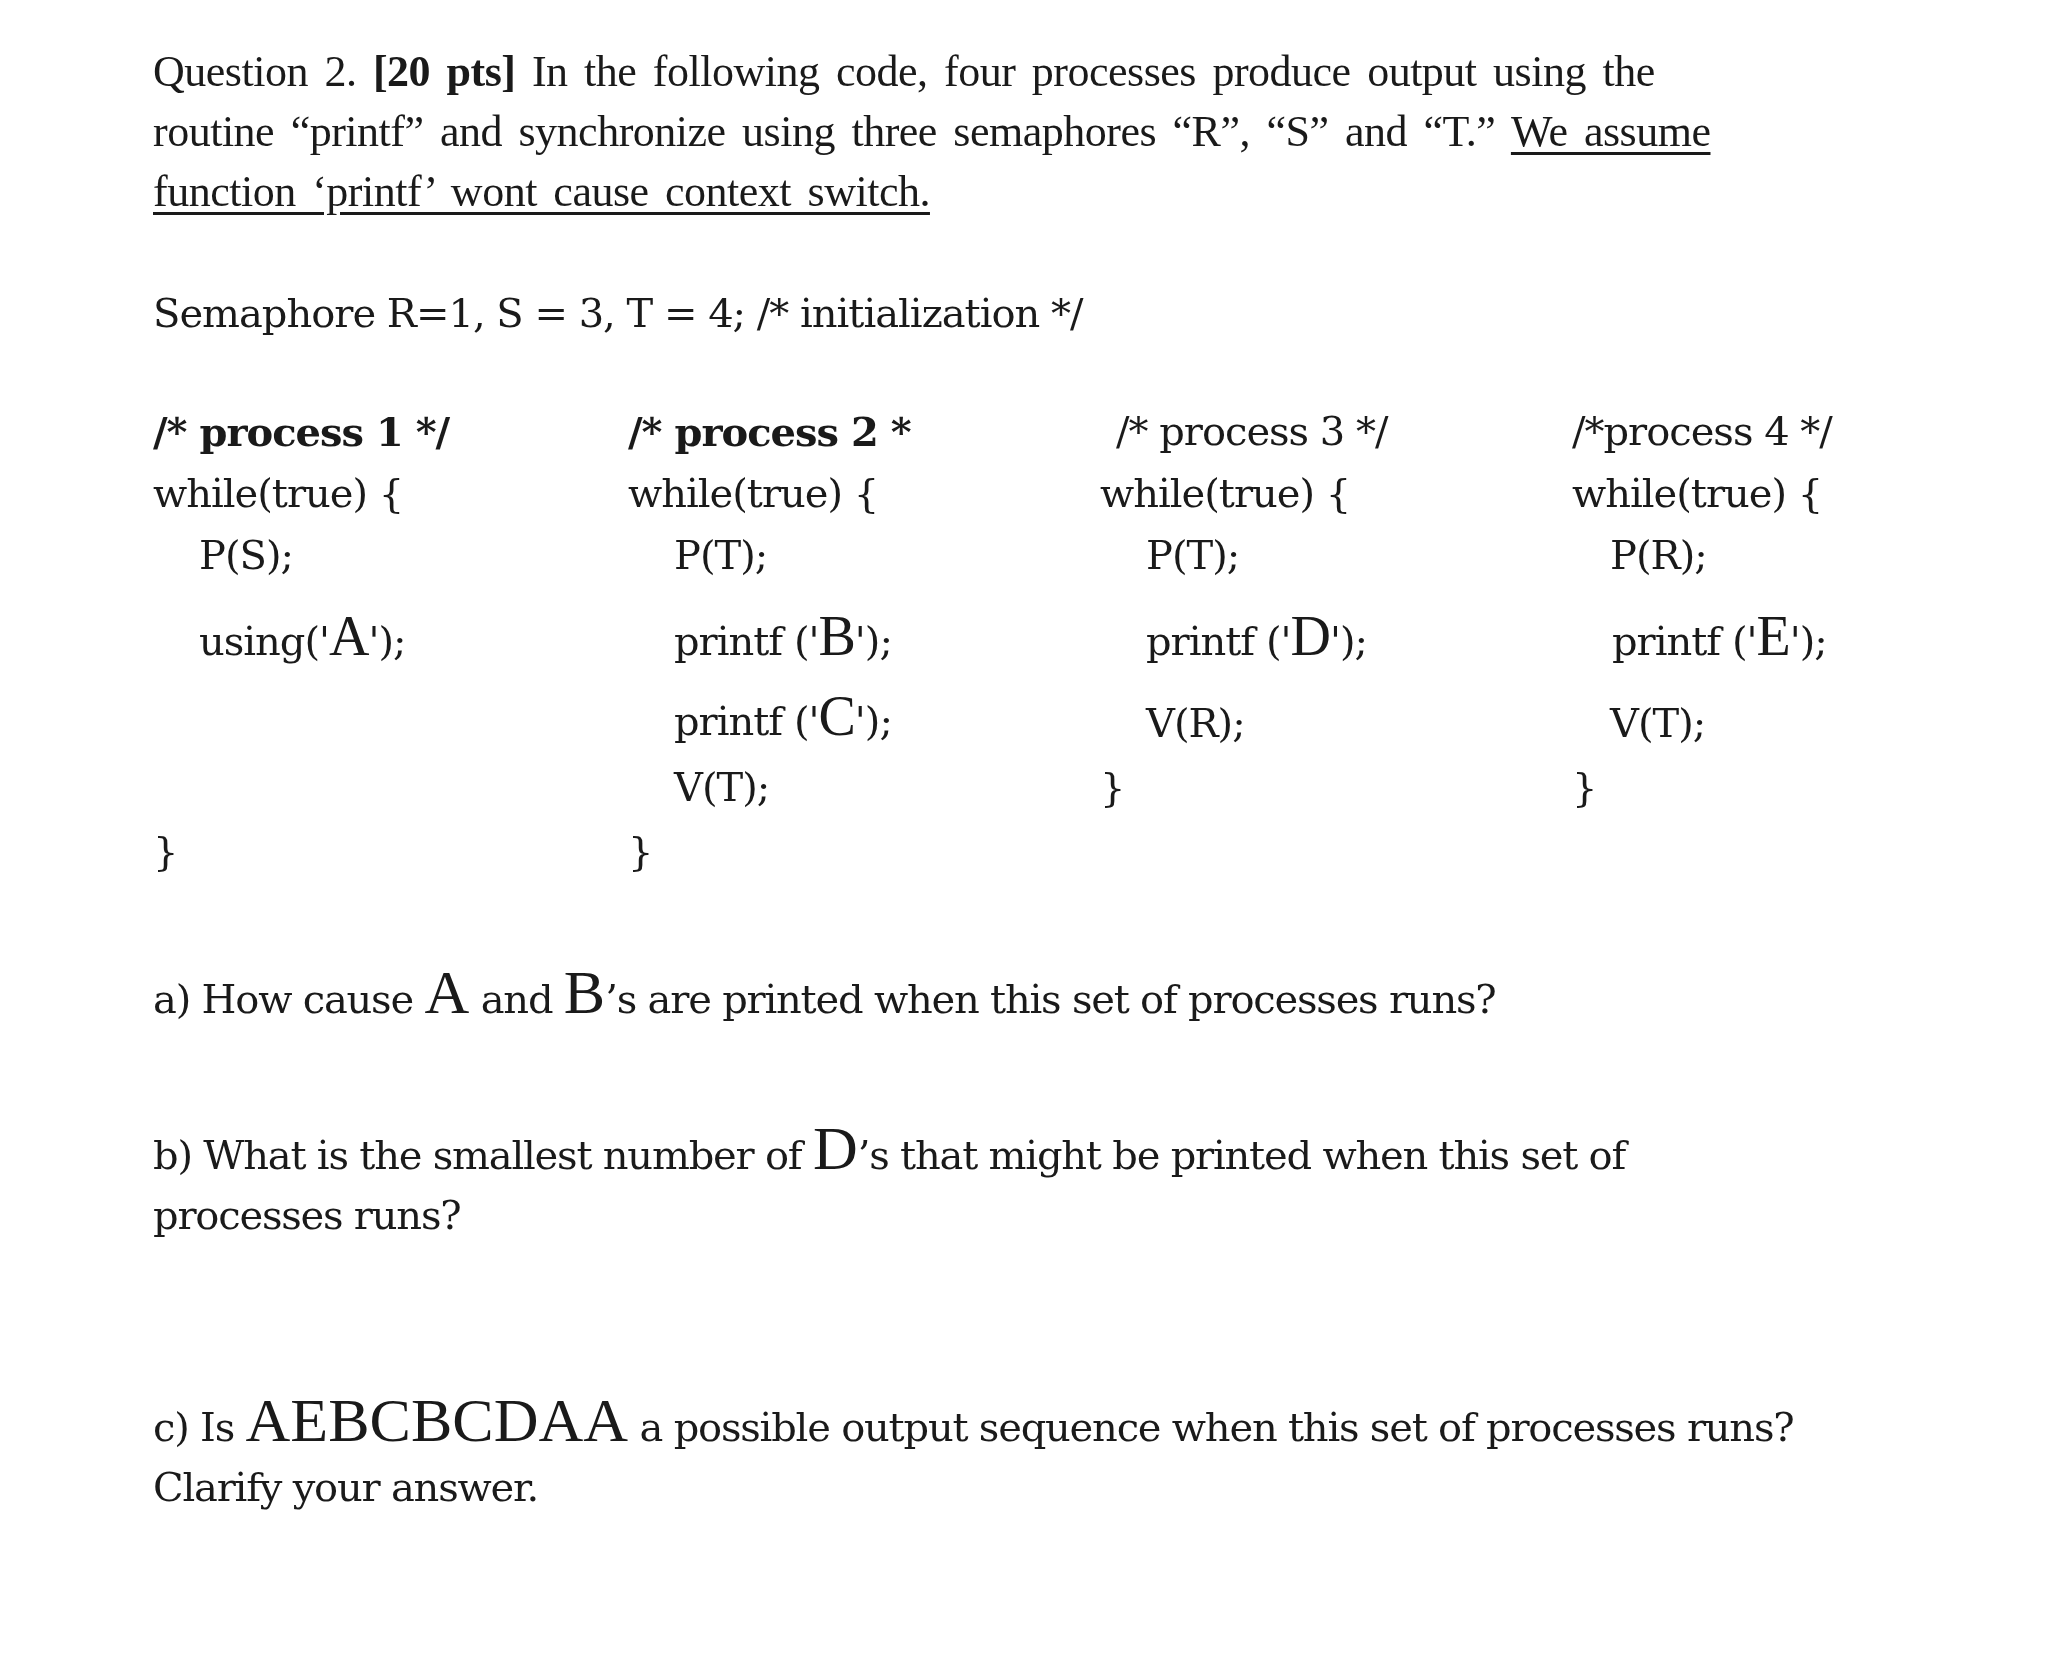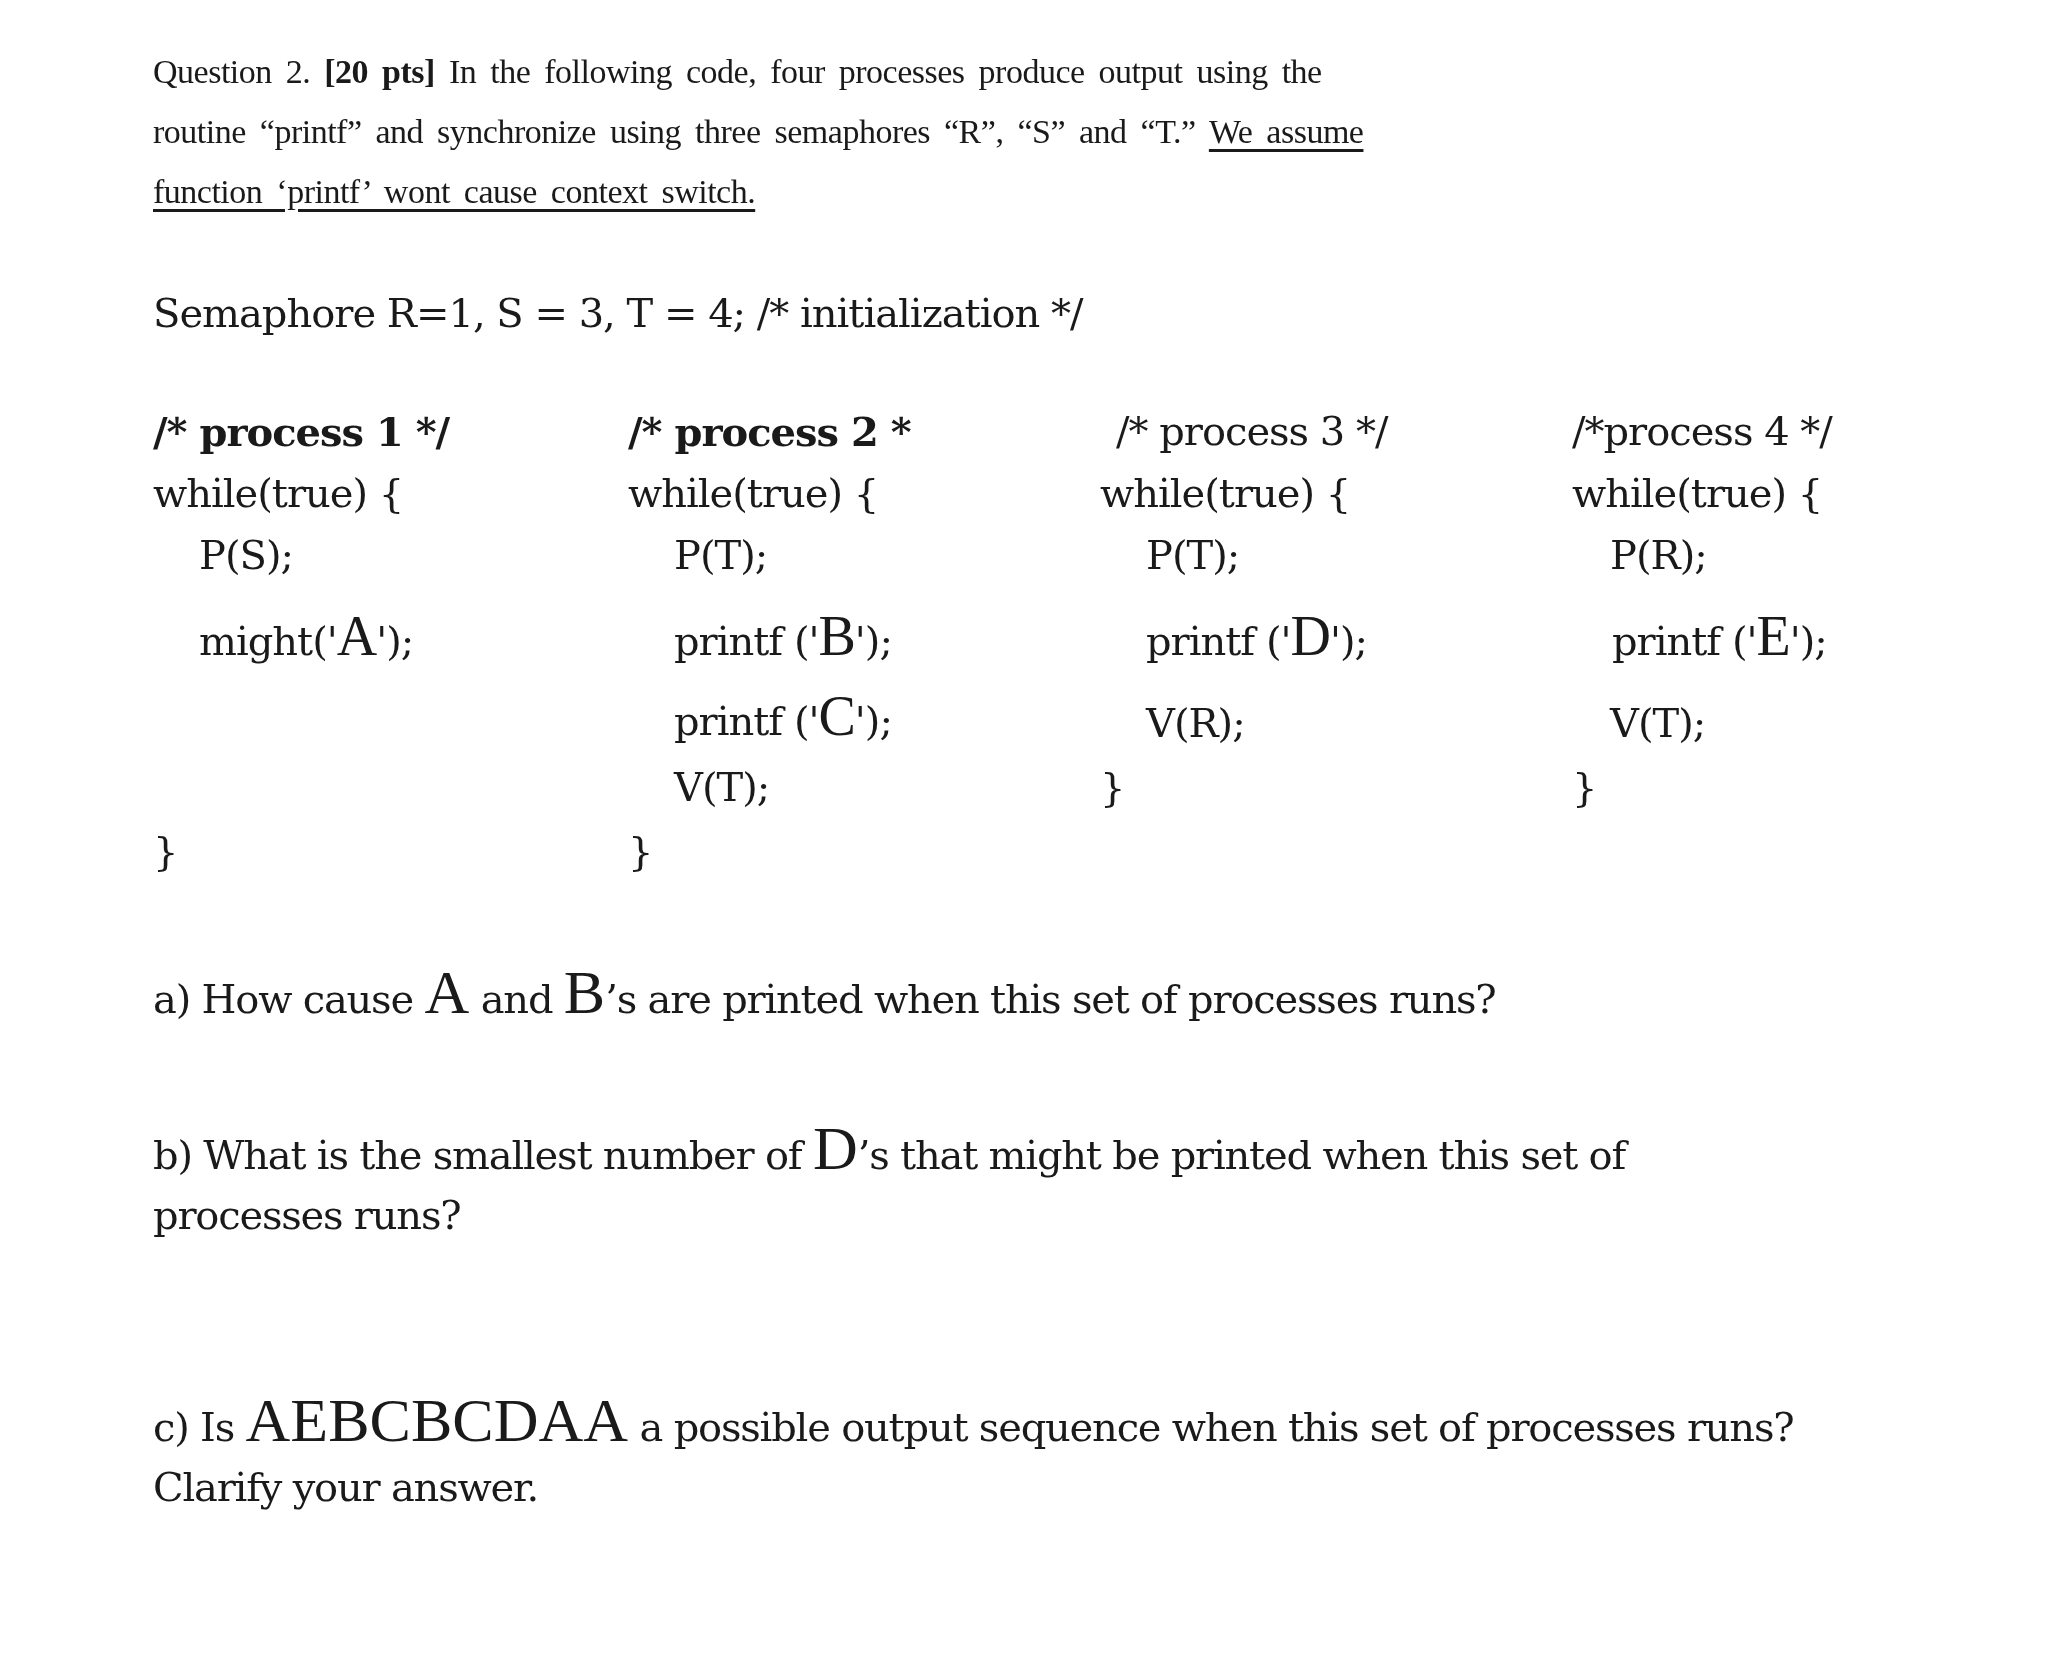--- a/index.html
+++ b/index.html
@@ -18,21 +18,21 @@
       position: absolute;
       left: 0; top: 0;
       width: 2046px; height: 1655px;
     }
     .intro {
       position: absolute;
       left: 153px;
       top: 42px;
       width: 1830px;
       font-family: "Liberation Serif", serif;
-      font-size: 34px;
+      font-size: 44px;
       line-height: 60px;
       letter-spacing: -0.5px;
       word-spacing: 6px;
     }
     .intro .line { display: block; white-space: nowrap; }
     .intro .bold { font-weight: bold; }
     .intro .ul { text-decoration: underline; text-decoration-thickness: 3px; text-underline-offset: 6px; }
 
     .init {
       position: absolute;
@@ -78,21 +78,21 @@
     <span class="line"><span>routine “printf”  and synchronize  using  three  semaphores  “R”,  “S”  and “T.” </span><span class="ul">We assume</span></span>
     <span class="line"><span class="ul">function  ‘printf’  wont  cause  context  switch.</span></span>
   </div>
 
   <div class="init">Semaphore R=1, S = 3, T = 4; /* initialization  */</div>
 
   <div class="proc" style="left:153px;">
     <div class="row" style="top:0;font-weight:bold;">/* process 1 */</div>
     <div class="row" style="top:62px;">while(true) {</div>
     <div class="row indent" style="top:124px;"><span>P(S);</span></div>
-    <div class="row indent" style="top:196px;"><span>might('</span><span class="big">A</span><span>');</span></div>
+    <div class="row indent" style="top:196px;"><span>using('</span><span class="big">A</span><span>');</span></div>
     <div class="row" style="top:420px;">}</div>
   </div>
 
   <div class="proc" style="left:628px;">
     <div class="row" style="top:0;font-weight:bold;">/* process 2 *</div>
     <div class="row" style="top:62px;">while(true) {</div>
     <div class="row indent" style="top:124px;"><span>P(T);</span></div>
     <div class="row indent" style="top:196px;"><span>printf ('</span><span class="big">B</span><span>');</span></div>
     <div class="row indent" style="top:276px;"><span>printf ('</span><span class="big">C</span><span>');</span></div>
     <div class="row indent" style="top:356px;"><span>V(T);</span></div>

